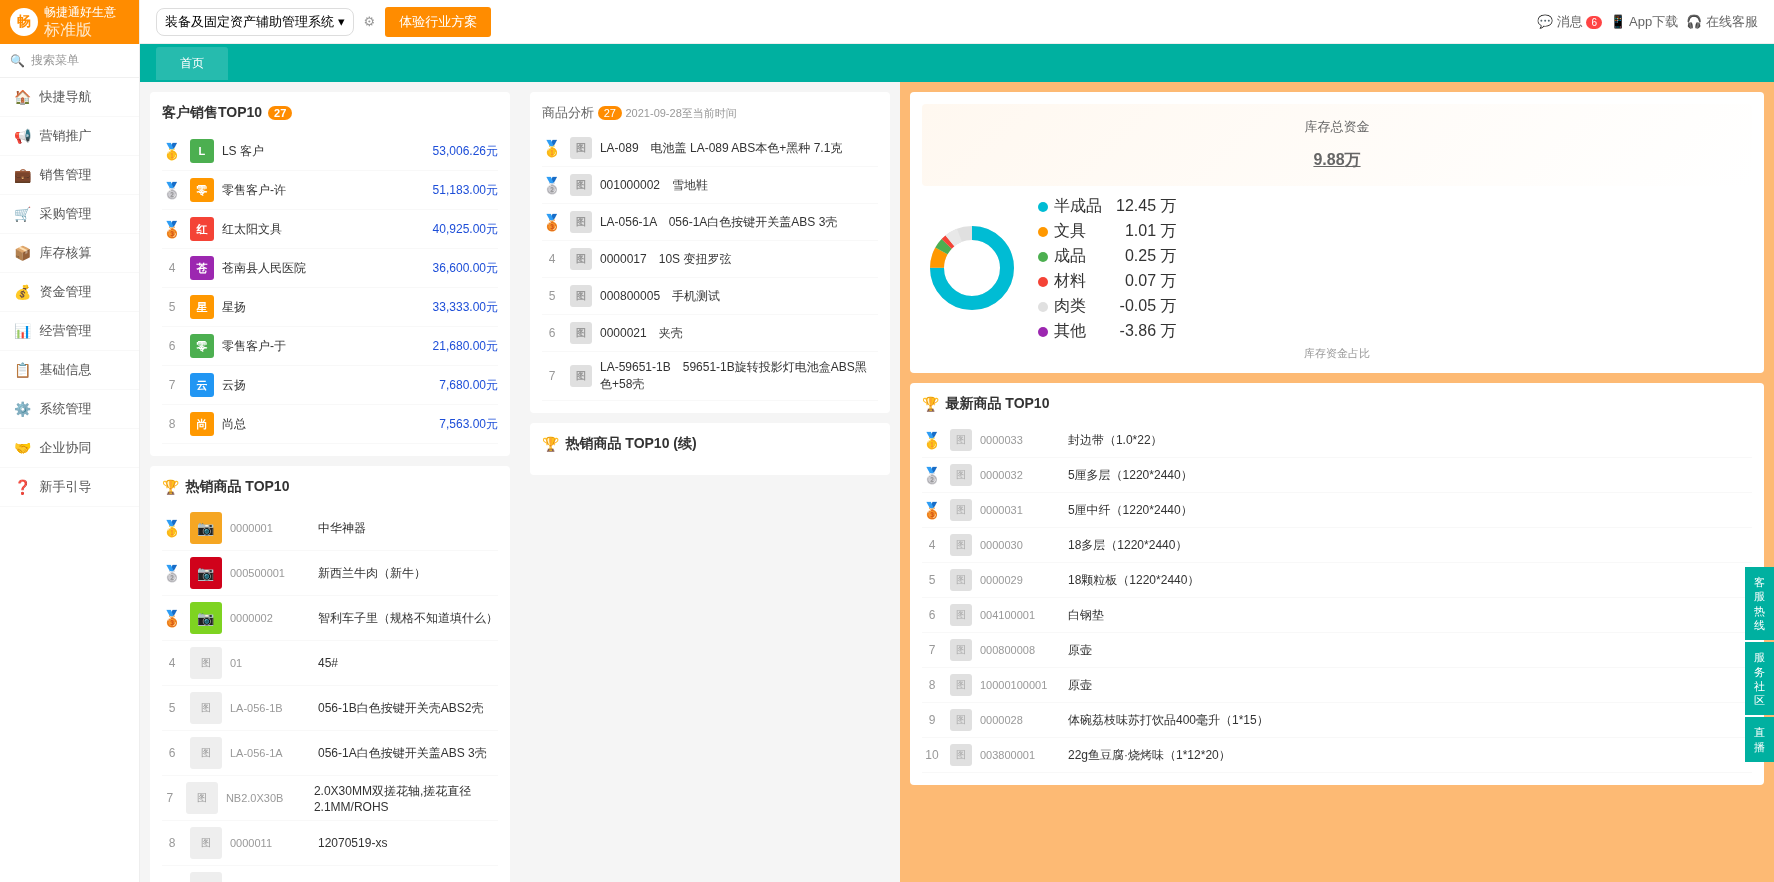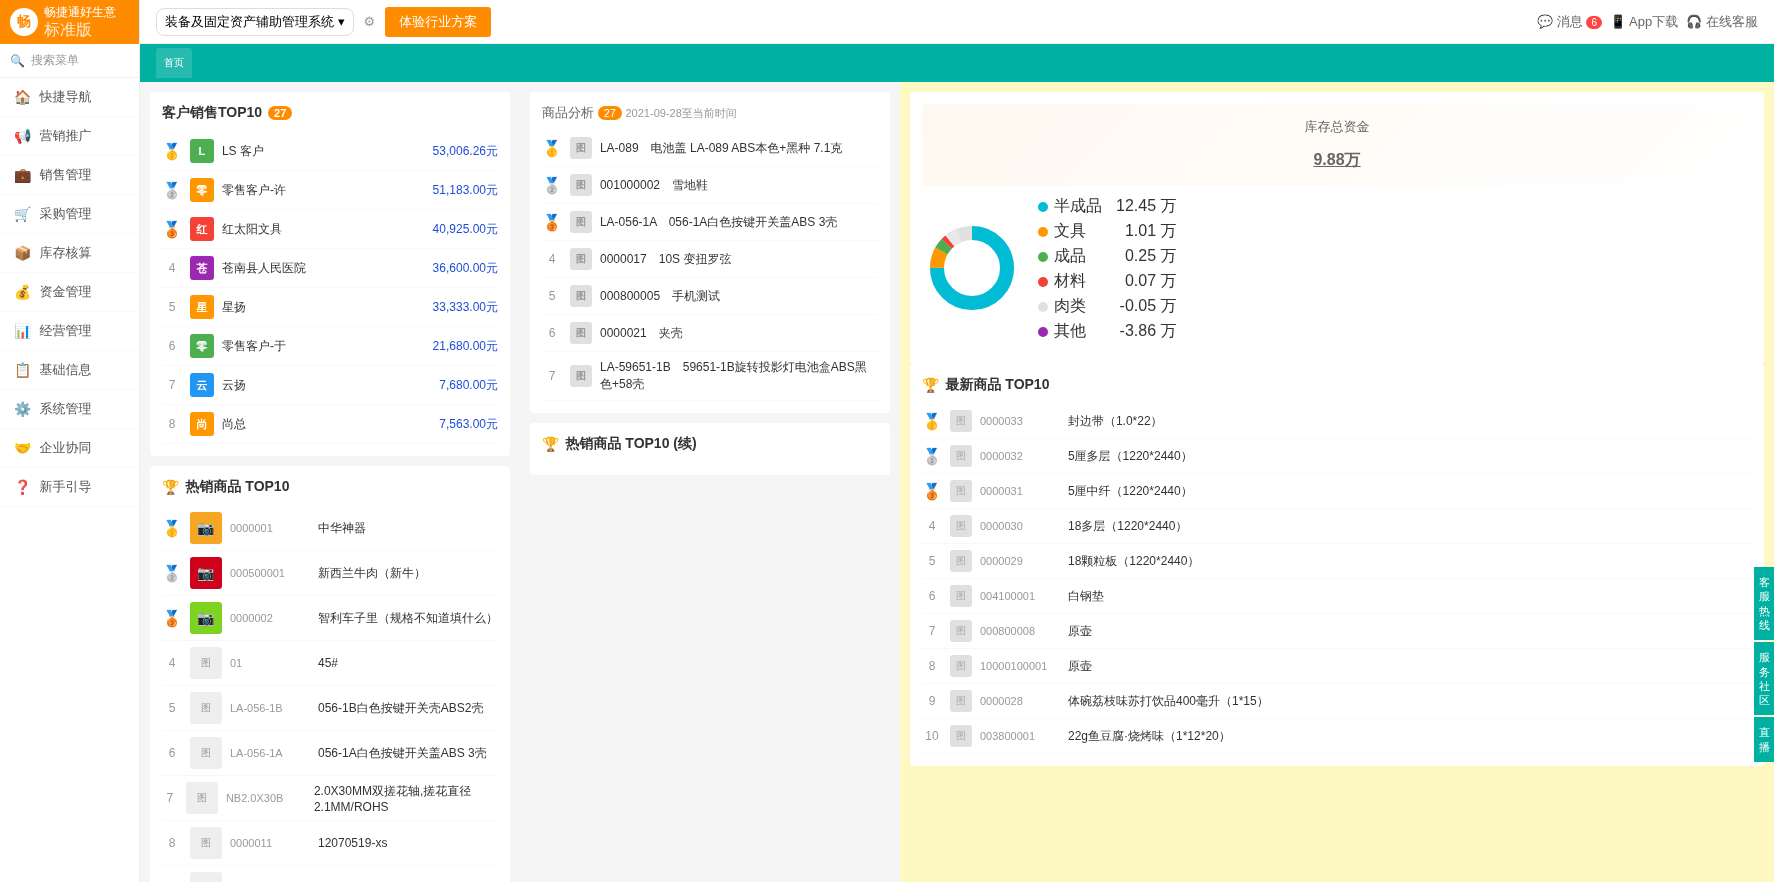--- a/index.html
+++ b/index.html
@@ -81,22 +81,22 @@
     .page-tab {
       background: #00b0a0;
       height: 38px;
       display: flex;
       align-items: center;
       padding: 0 16px;
       flex-shrink: 0;
     }
     .page-tab span {
       color: white;
-      font-size: 10px;
-      padding: 8px 8px;
+      font-size: 12px;
+      padding: 8px 24px;
       background: rgba(255,255,255,0.15);
       border-radius: 3px 3px 0 0;
     }
 
     
     .content {
       flex: 1;
       display: flex;
       overflow: hidden;
       gap: 0;
@@ -120,22 +120,23 @@
       background: #f5f5f5;
       padding: 10px;
       gap: 10px;
     }
 
     .content-right {
       flex: 1;
       display: flex;
       flex-direction: column;
       overflow-y: auto;
-      background: #fef9c3;
+      background: #fdba74;
       padding: 10px;
+      gap: 10px;
     }
 
     .card {
       background: #fff;
       border-radius: 4px;
       padding: 12px;
     }
 
     .card-title {
       font-size: 14px;
@@ -226,21 +227,21 @@
       flex-direction: column;
       gap: 2px;
     }
     .float-btn {
       background: #00b0a0;
       color: white;
       font-size: 11px;
       padding: 8px 5px;
       text-align: center;
       cursor: pointer;
-      width: 20px;
+      width: 29px;
       line-height: 1.3;
     }
 
     
     ::-webkit-scrollbar { width: 4px; }
     ::-webkit-scrollbar-track { background: #f1f1f1; }
     ::-webkit-scrollbar-thumb { background: #ccc; border-radius: 2px; }
   </style>
 </head>
 <body>
@@ -558,20 +559,21 @@
     <span class="legend-name">肉类</span>
     <span class="legend-val">-0.05 万</span>
   </div>
               <div class="legend-item">
     <span class="legend-dot" style="background:#9c27b0"></span>
     <span class="legend-name">其他</span>
     <span class="legend-val">-3.86 万</span>
   </div>
             </div>
         </div>
+        <div style="text-align:center;font-size:11px;color:#999;margin-top:-6px;">库存资金占比</div>
       </div>
 
       <div class="card">
         <div class="card-title">
           <span>🏆</span>
           <span>最新商品 TOP10</span>
         </div>
         <div id="latest-products-list">
             <div class="latest-item">
     <span class="medal-icon">🥇</span>

